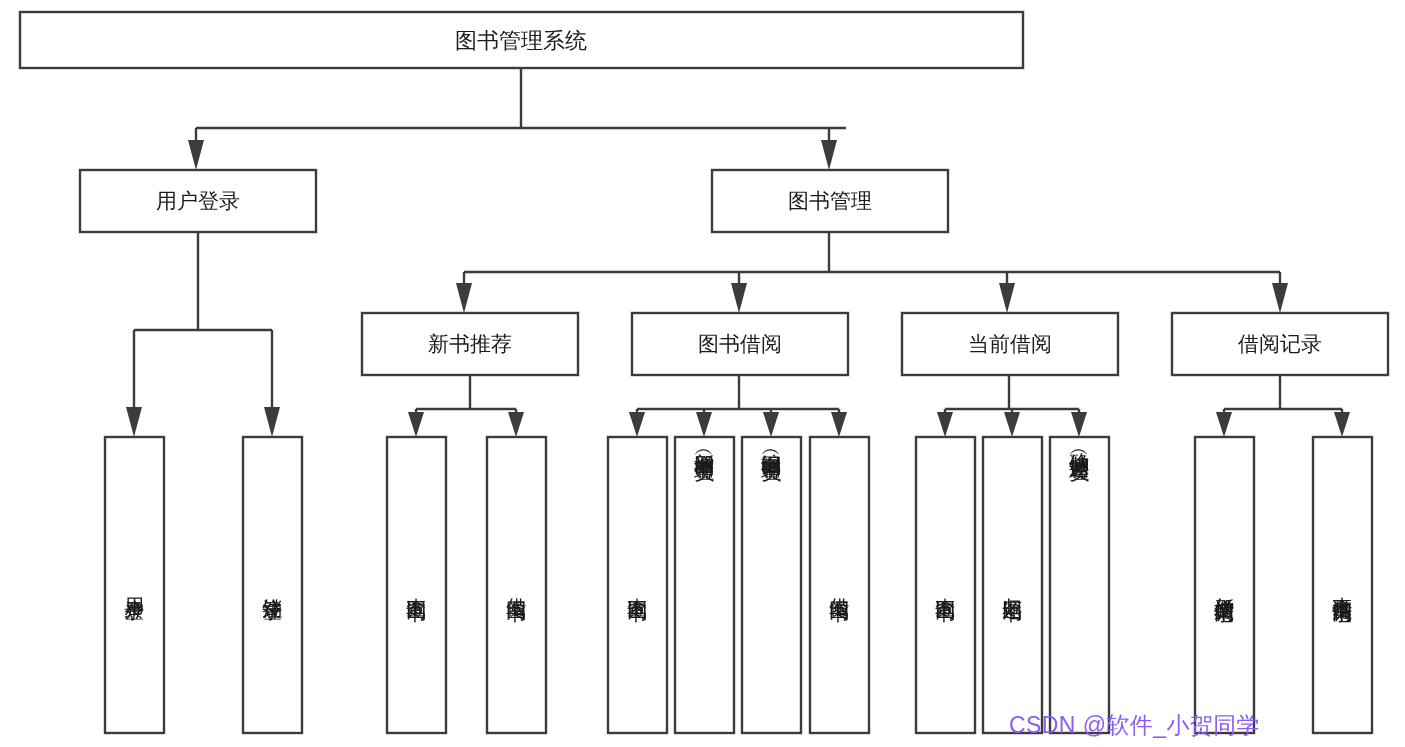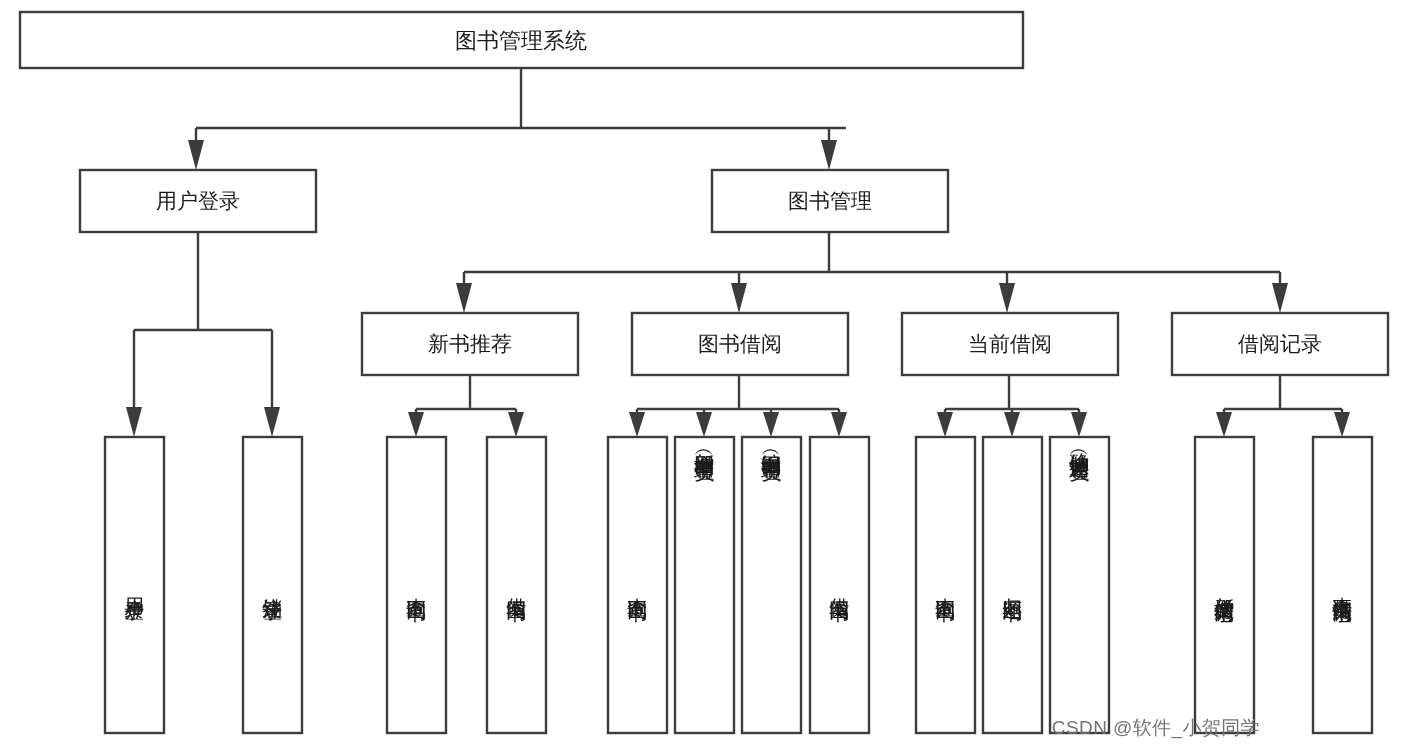--- a/index.html
+++ b/index.html
@@ -72,22 +72,22 @@
     line-height: 1.12;
     color: #1b1b1b;
     letter-spacing: 1.5px;
     white-space: nowrap;
   }
   .watermark {
     position: absolute;
     right: 14px;
     bottom: 6px;
     font-family: "Liberation Sans", "DejaVu Sans", sans-serif;
-    font-size: 19px;
-    color: #737373;
+    font-size: 23px;
+    color: #8b5cf6;
     white-space: nowrap;
     letter-spacing: 0.4px;
   }
 </style>
 </head>
 <body>
 
 <div id="diagram-root">
 
   <svg class="diagram-canvas" viewBox="0 0 1405 747" xmlns="http://www.w3.org/2000/svg">

